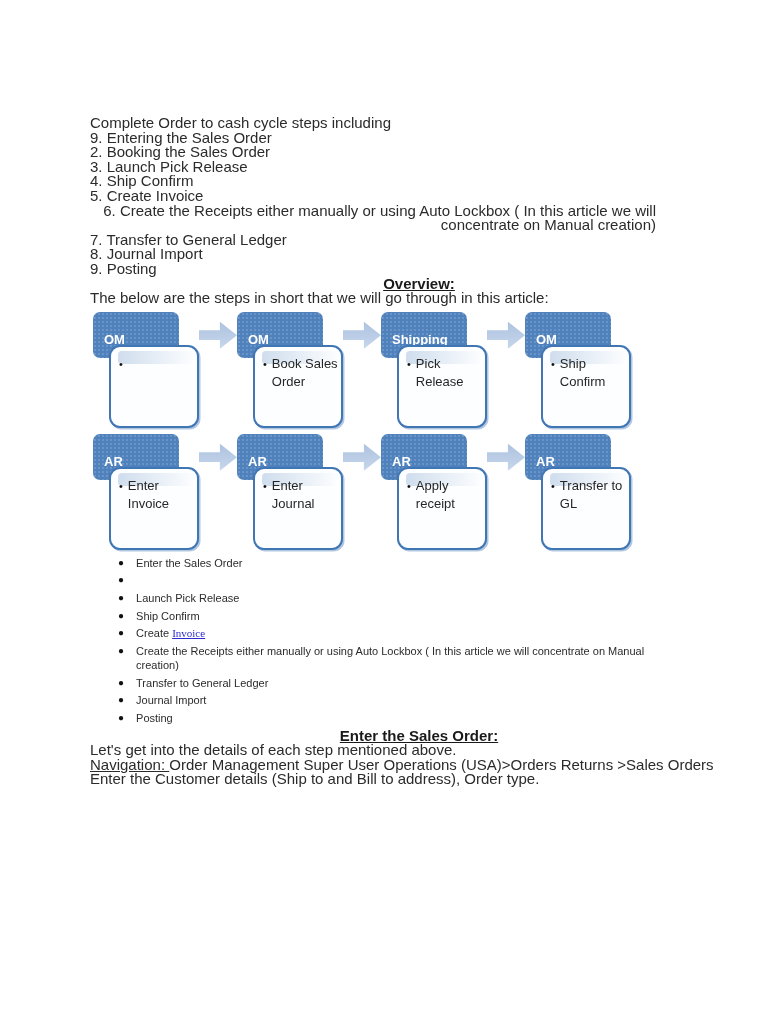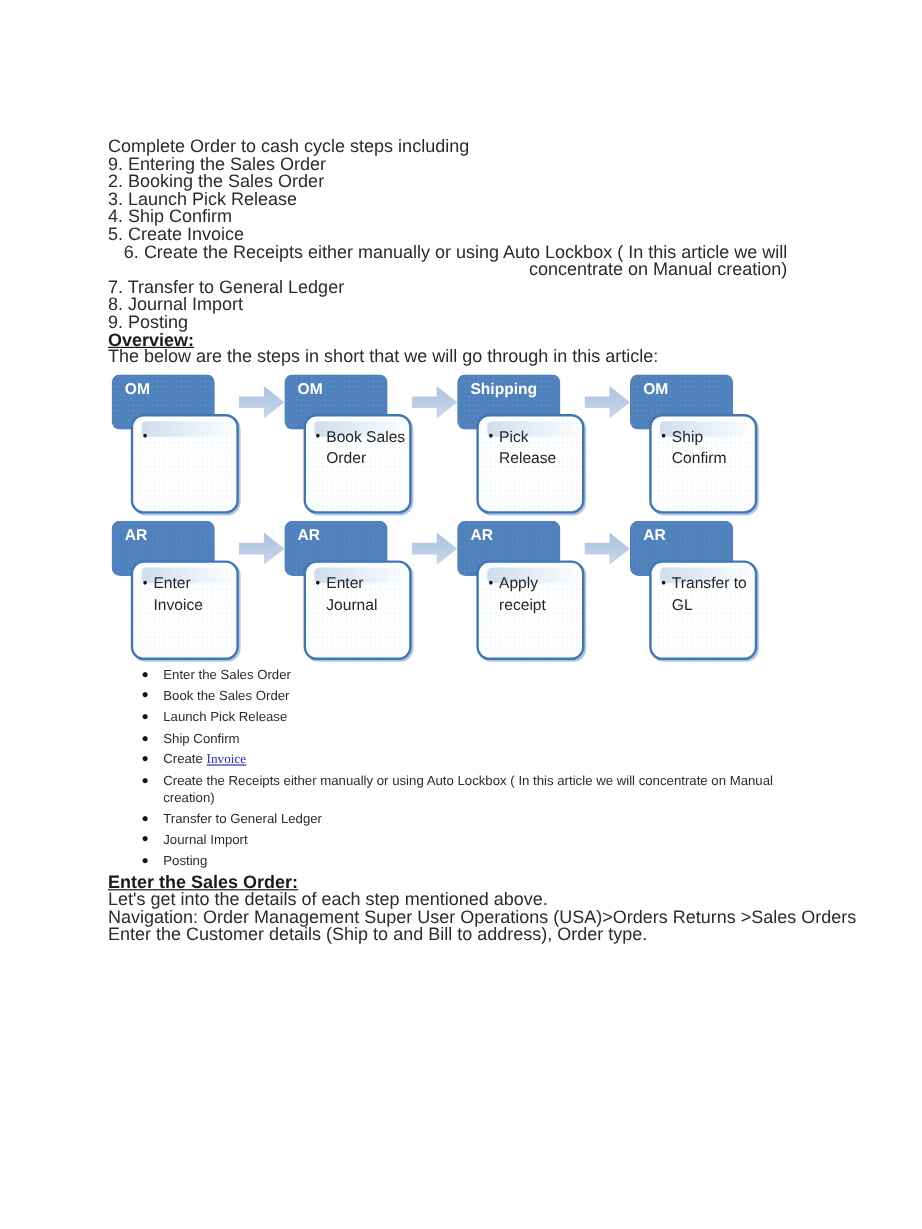--- a/index.html
+++ b/index.html
@@ -4,31 +4,31 @@
 <style>
   html,body{margin:0;padding:0;}
   body{
     width:768px;height:1024px;background:#ffffff;overflow:hidden;
     font-family:"Liberation Sans", sans-serif;color:#262626;
   }
   .page{position:absolute;top:0;left:0;width:768px;box-sizing:border-box;
     padding:116px 20px 0 90px;}
   .line{margin:0;font-size:15px;line-height:14.6px;color:#2b2b2b;}
   .wide{width:566px;text-align:right;}
-  .heading{font-weight:bold;text-decoration:underline;color:#1a1a1a;}
-  .ulabel{margin-top:20px;}
+  .heading{font-weight:bold;text-decoration:underline;color:#1a1a1a;text-align:center;}
+  .ulabel{text-decoration:underline;margin-top:20px;}
 
   
   .diagram{margin-top:6px;margin-left:3px;}
   .drow{display:flex;align-items:flex-start;height:116px;margin-bottom:6px;}
   .step{position:relative;flex:none;width:106px;height:116px;}
   .tag{
     position:absolute;left:0;top:0;width:86px;height:46px;box-sizing:border-box;
     background-color:#4f81bd;border-radius:7px;color:#ffffff;font-weight:bold;
-    font-size:13px;padding:4px 0 0 11px;
+    font-size:13px;padding:20px 0 0 11px;
     background-image:radial-gradient(rgba(255,255,255,0.17) 0.7px, transparent 0.8px);
     background-size:4px 4px;
   }
   .card{
     position:absolute;left:16px;top:33px;width:90px;height:83px;box-sizing:border-box;
     background-color:#fdfeff;border:2px solid #4176b5;border-radius:11px;
     box-shadow:1.5px 1.5px 0 rgba(79,129,189,0.45);
     background-image:radial-gradient(#dfe8f3 0.6px, transparent 0.7px);
     background-size:4px 4px;
   }
@@ -156,21 +156,20 @@
     </div>
   </div>
 
   <ul class="bullets">
     <li>
         <span class="bdot">●</span>
         <span class="btext">Enter the Sales Order</span>
       </li>
     <li>
         <span class="bdot">●</span>
-        <span class="btext">Book the Sales Order</span>
       </li>
     <li>
         <span class="bdot">●</span>
         <span class="btext">Launch Pick Release</span>
       </li>
     <li>
         <span class="bdot">●</span>
         <span class="btext">Ship Confirm</span>
       </li>
     <li>

